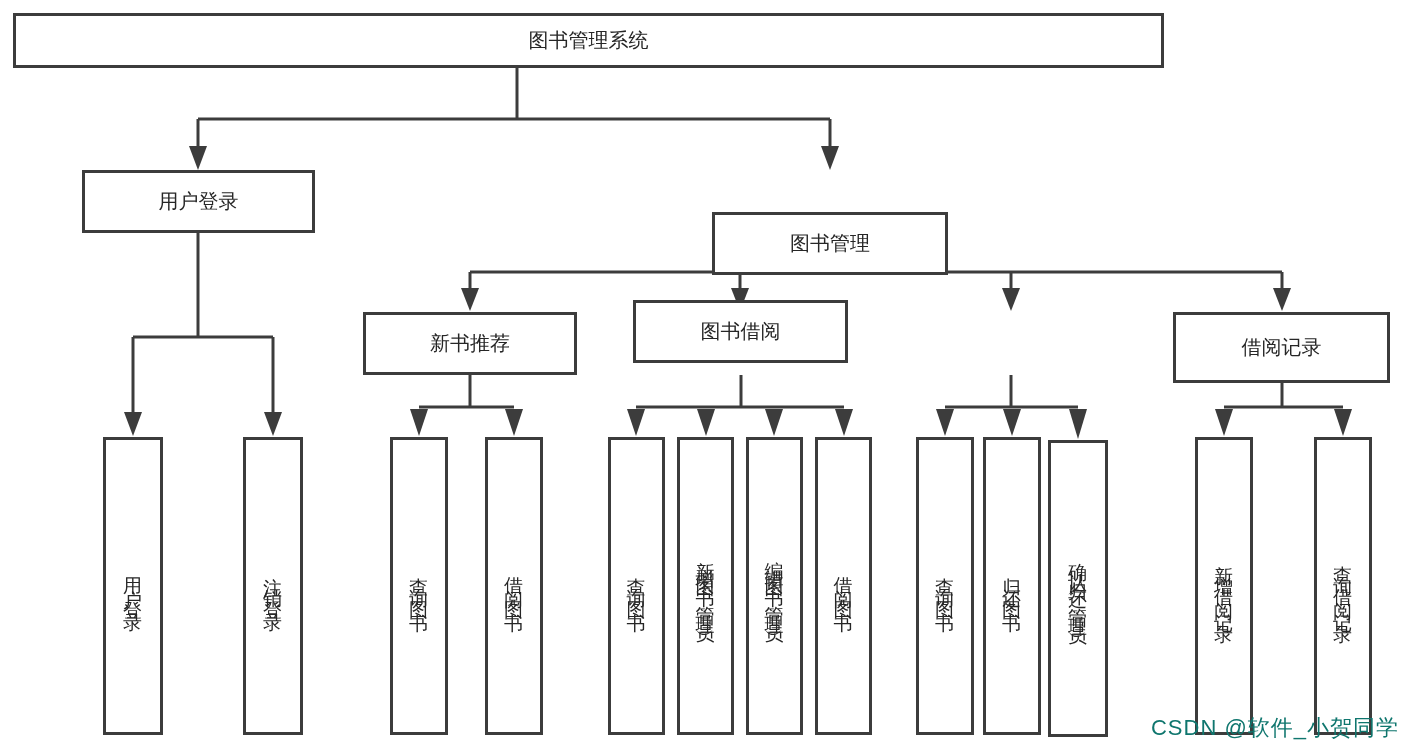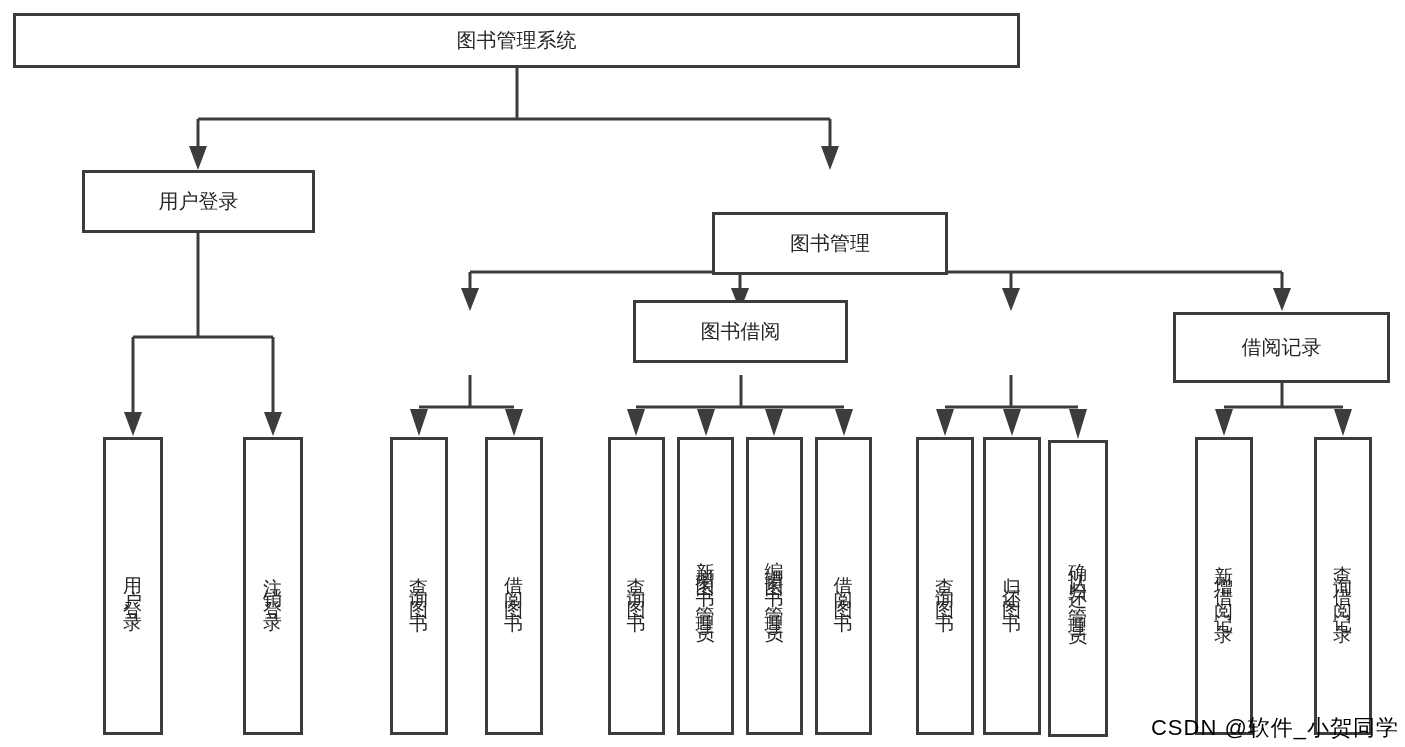--- a/index.html
+++ b/index.html
@@ -47,21 +47,21 @@
     white-space: nowrap;
   }
   .leaf.tight .vtext {
     letter-spacing: 9px;
   }
   .watermark {
     position: absolute;
     right: 6px;
     bottom: 4px;
     font-size: 22px;
-    color: #000000;
+    color: #0f766e;
     letter-spacing: 1px;
     z-index: 5;
   }
 </style>
 </head>
 <body>
 
 <div class="canvas">
 
   <svg class="connectors" width="1405" height="747" viewBox="0 0 1405 747" aria-hidden="true">
@@ -119,31 +119,34 @@
 
       <polygon points="936,409 954,409 945,436"></polygon>
       <polygon points="1003,409 1021,409 1012,436"></polygon>
       <polygon points="1069,409 1087,409 1078,439"></polygon>
 
       <polygon points="1215,409 1233,409 1224,436"></polygon>
       <polygon points="1334,409 1352,409 1343,436"></polygon>
     </g>
   </svg>
 
-  <div class="node" style="left:13px; top:13px; width:1007px; height:55px;">
+  <div class="node" style="left:13px; top:13px; width:1151px; height:55px;">
     <span>图书管理系统</span>
   </div>
 
   <div class="node" style="left:82px; top:170px; width:233px; height:63px;">
     <span>用户登录</span>
   </div>
   <div class="node" style="left:712px; top:170px; width:236px; height:63px;margin-top:42px;">
     <span>图书管理</span>
   </div>
 
+  <div class="node" style="left:363px; top:312px; width:214px; height:63px;">
+    <span>新书推荐</span>
+  </div>
   <div class="node" style="left:633px; top:300px; width:215px; height:63px;">
     <span>图书借阅</span>
   </div>
   <div class="node" style="left:1173px; top:312px; width:217px; height:71px;">
     <span>借阅记录</span>
   </div>
 
   <div class="node leaf" style="left:103px; top:437px; width:60px; height:298px;">
     <span class="vtext">用户登录</span>
   </div>

